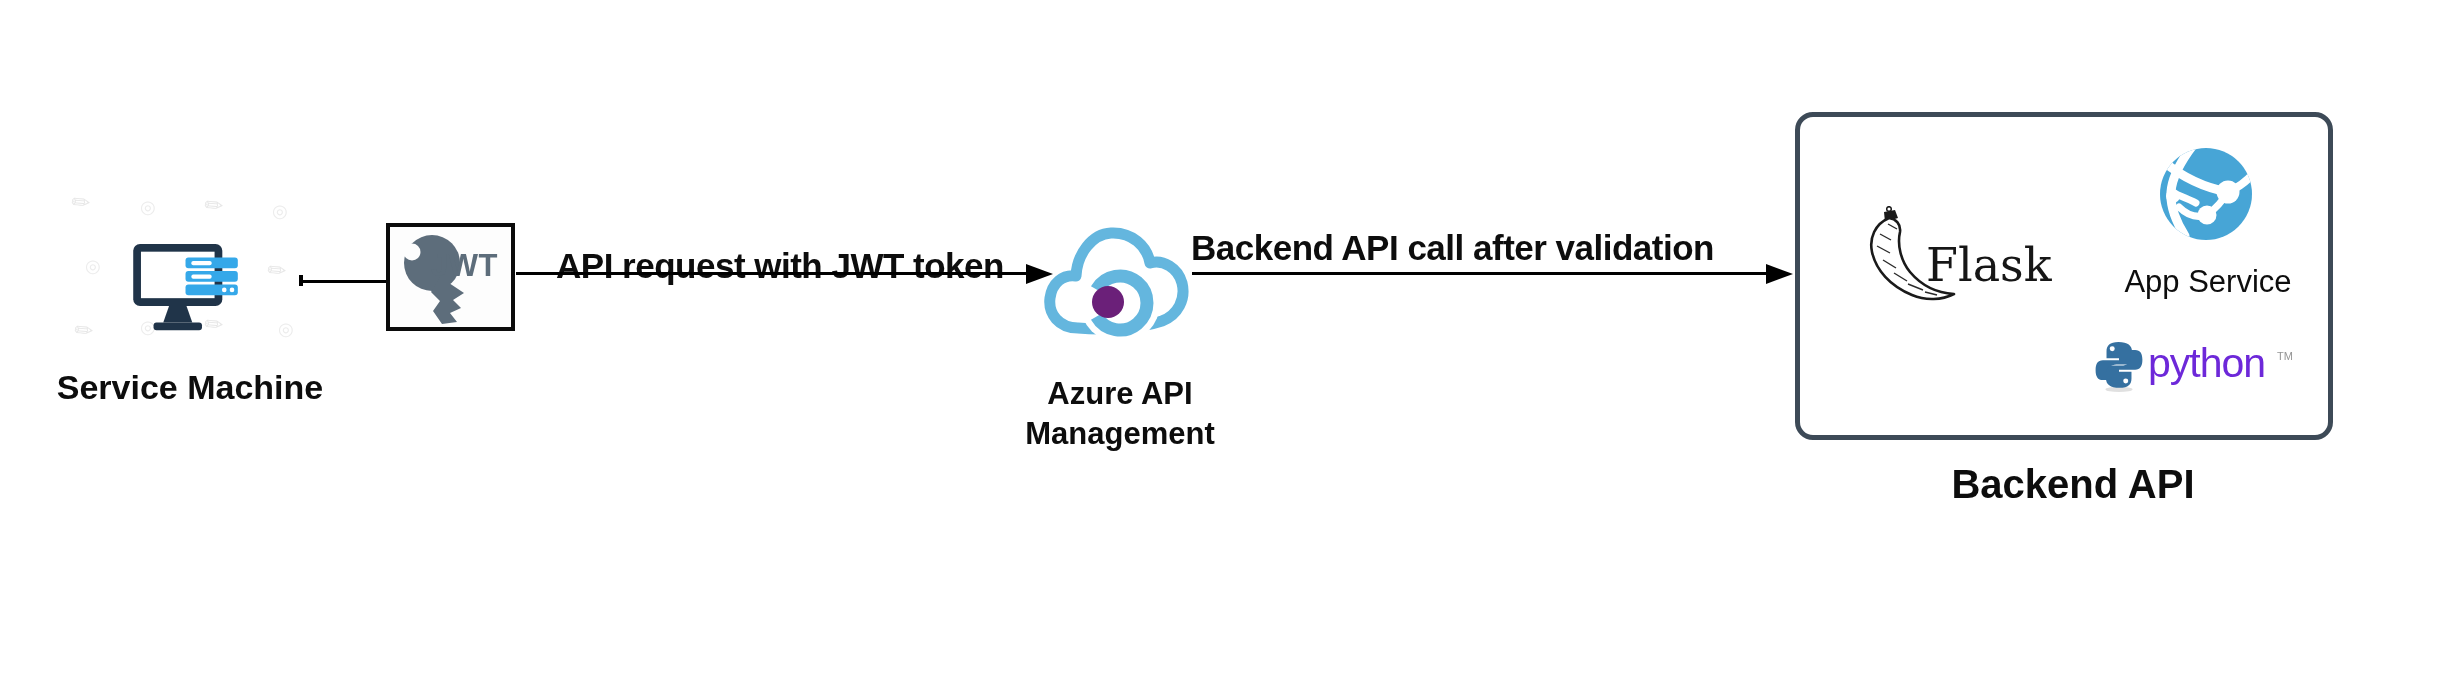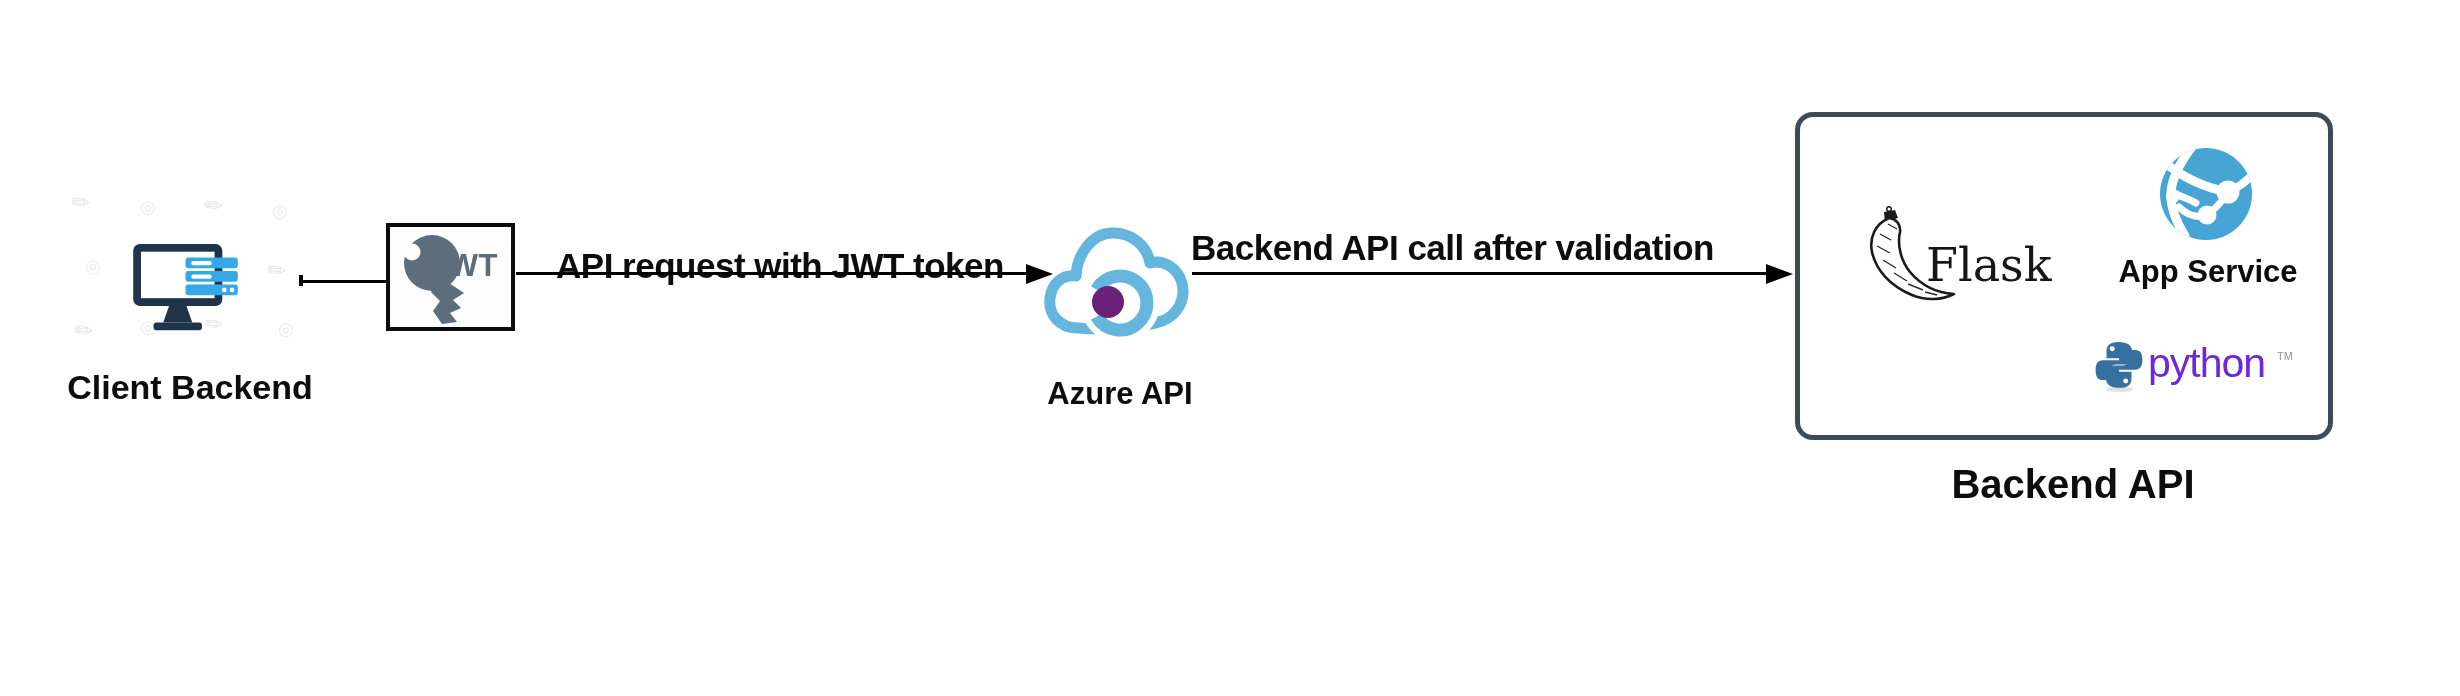--- a/index.html
+++ b/index.html
@@ -28,22 +28,22 @@
   
   .jwt-box{position:absolute;left:386px;top:223px;width:129px;height:108px;
            box-sizing:border-box;border:4px solid #0b0b0b;background:#fdfdfd;}
   .jwt-label{position:absolute;left:431px;top:248px;font-weight:700;font-size:31px;
              color:#5d6d7b;letter-spacing:0.5px;}
   
   .backend-box{position:absolute;left:1795px;top:112px;width:538px;height:328px;
                box-sizing:border-box;border:5px solid #3d4a57;border-radius:18px;background:#fff;}
   .flask-label{position:absolute;left:1926px;top:238px;font-family:"DejaVu Serif","Liberation Serif",serif;
                font-size:46px;color:#161616;}
-  .appsvc-label{position:absolute;left:2100px;top:254px;width:216px;text-align:center;
-                font-weight:700;font-size:31px;}
+  .appsvc-label{position:absolute;left:2100px;top:264px;width:216px;text-align:center;
+                font-weight:400;font-size:31px;}
   .python-word{position:absolute;left:2148px;top:340px;font-size:41px;color:#6d28d9;
                letter-spacing:-1px;}
   .python-tm{position:absolute;left:2277px;top:350px;font-size:11px;color:#959595;letter-spacing:0;}
 </style>
 </head>
 <body>
 
 <div class="canvas">
 
   <span class="wm rot abs" style="left:72px;top:190px">✎</span>
@@ -67,21 +67,21 @@
         <rect x="57" y="16" width="54" height="11" rx="3" fill="#35a8e9"></rect>
         <rect x="57" y="30" width="54" height="11" rx="3" fill="#35a8e9"></rect>
         <rect x="57" y="44" width="54" height="11" rx="3" fill="#35a8e9"></rect>
         <rect x="63" y="19.5" width="21" height="4.5" rx="2" fill="#ffffff"></rect>
         <rect x="63" y="33.5" width="21" height="4.5" rx="2" fill="#ffffff"></rect>
         <circle cx="97" cy="49.5" r="2.4" fill="#ffffff"></circle>
         <circle cx="105" cy="49.5" r="2.4" fill="#ffffff"></circle>
       </g>
     </svg>
   </div>
-  <div class="client-label">Client Backend</div>
+  <div class="client-label">Service Machine</div>
 
   <div class="tick" style="left:299px;top:275px;width:4px;height:11px;"></div>
   <div class="line" style="left:301px;top:280px;width:85px;"></div>
 
   <div class="jwt-box">
     <svg width="121" height="100" viewBox="0 0 121 100" style="position:absolute;left:0;top:0;">
       <circle cx="42" cy="36" r="28" fill="#5d6d7b"></circle>
       <circle cx="22" cy="25" r="8.5" fill="#fdfdfd"></circle>
       <path d="M 50 50 L 74 66 L 63 73 L 71 81 L 60 86 L 67 95 L 52 97 L 43 84 L 50 74 L 41 65 Z" fill="#5d6d7b"></path>
     </svg>
@@ -95,20 +95,21 @@
   <div class="abs" style="left:1044px;top:212px;width:148px;height:134px;">
     <svg width="148" height="134" viewBox="0 0 148 134">
       <path d="M 34 116 C 15 116, 4 102, 6 86 C 8 71, 19 62, 32 64 C 33 42, 48 22, 67 21 C 88 20, 103 34, 106 51 C 119 47, 134 56, 138 71 C 142 87, 134 103, 118 109 C 94 117, 58 118, 34 116 Z" fill="#ffffff" stroke="#64b6de" stroke-width="11" stroke-linejoin="round"></path>
       <circle cx="76" cy="91" r="40" fill="#ffffff"></circle>
       <path d="M 52.6 77.5 A 27 27 0 1 1 52.6 104.5" fill="none" stroke="#64b6de" stroke-width="13"></path>
       <circle cx="64" cy="90" r="16" fill="#6b2079"></circle>
     </svg>
   </div>
   <div class="apim-label">
     <div>Azure API</div>
+    <div>Management</div>
   </div>
 
   <div class="edge-label" style="left:1180px;top:228px;width:545px;">Backend API call after validation</div>
   <div class="line" style="left:1192px;top:272px;width:574px;"></div>
   <div class="arrowhead" style="left:1766px;top:264px;"></div>
 
   <div class="backend-box"></div>
 
   <svg class="abs" style="left:1862px;top:206px;" width="104" height="102" viewBox="0 0 104 102">
     <path d="M 22 6 l 11 -2 l 3 8 l -13 4 Z" fill="#1a1a1a"></path>

